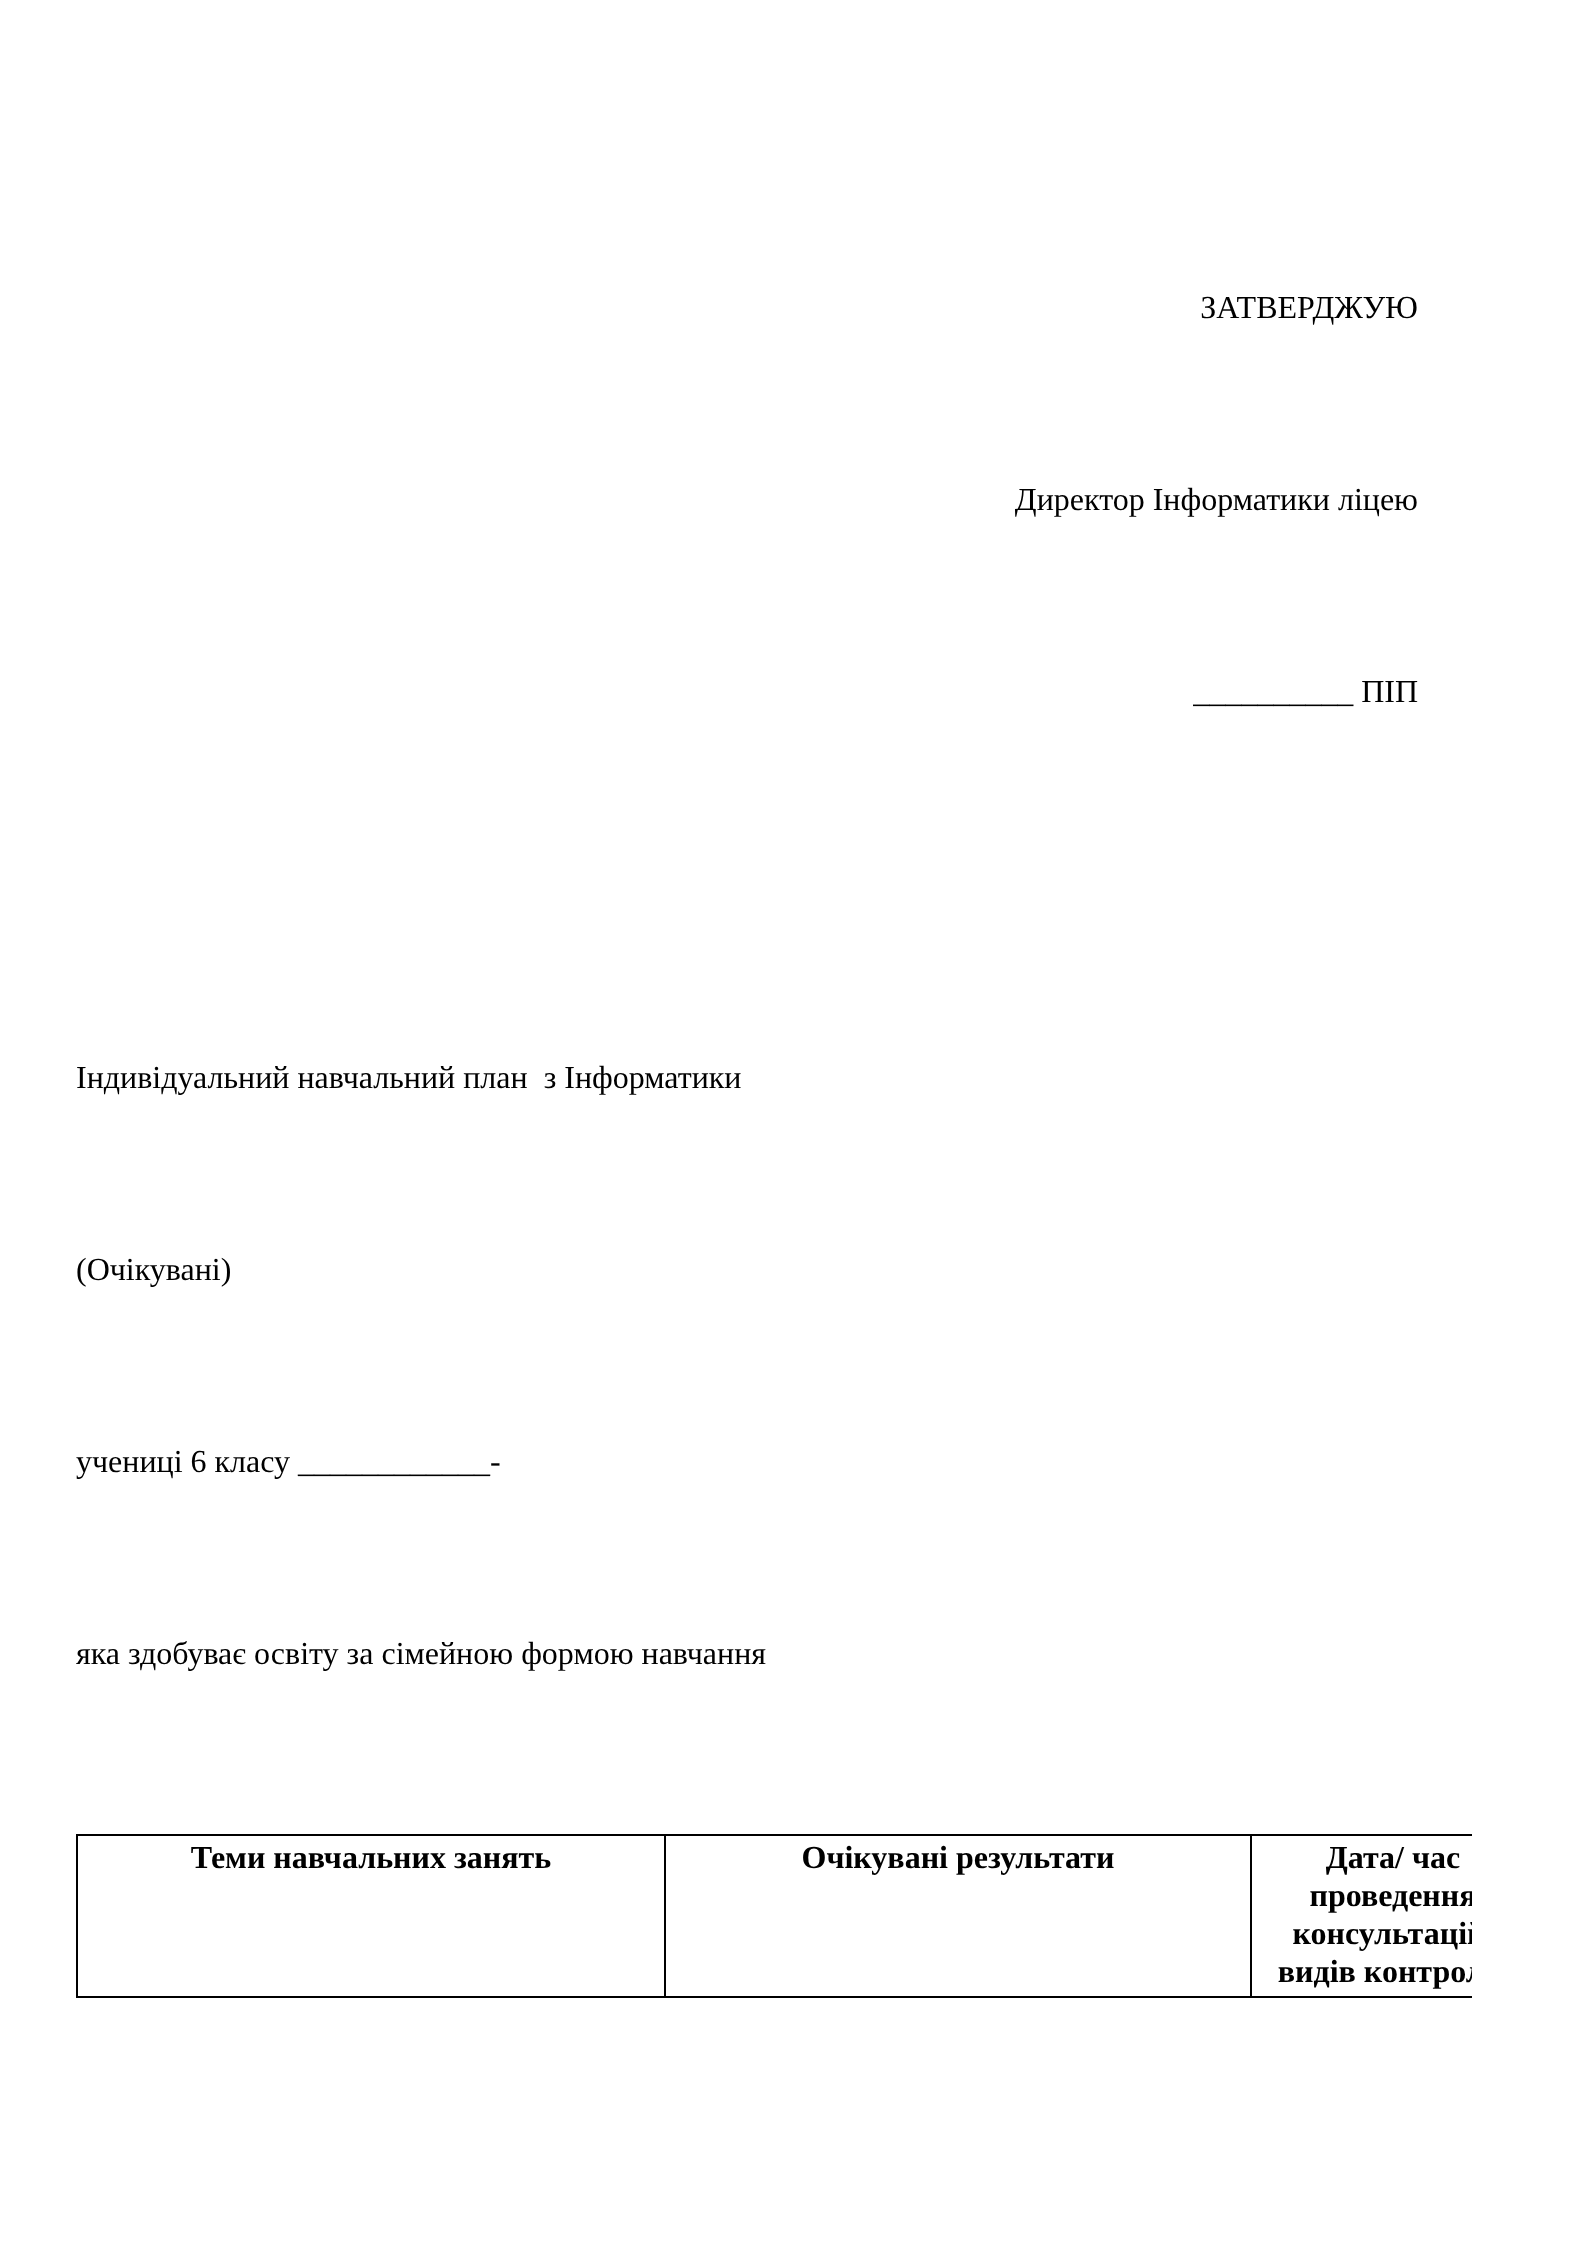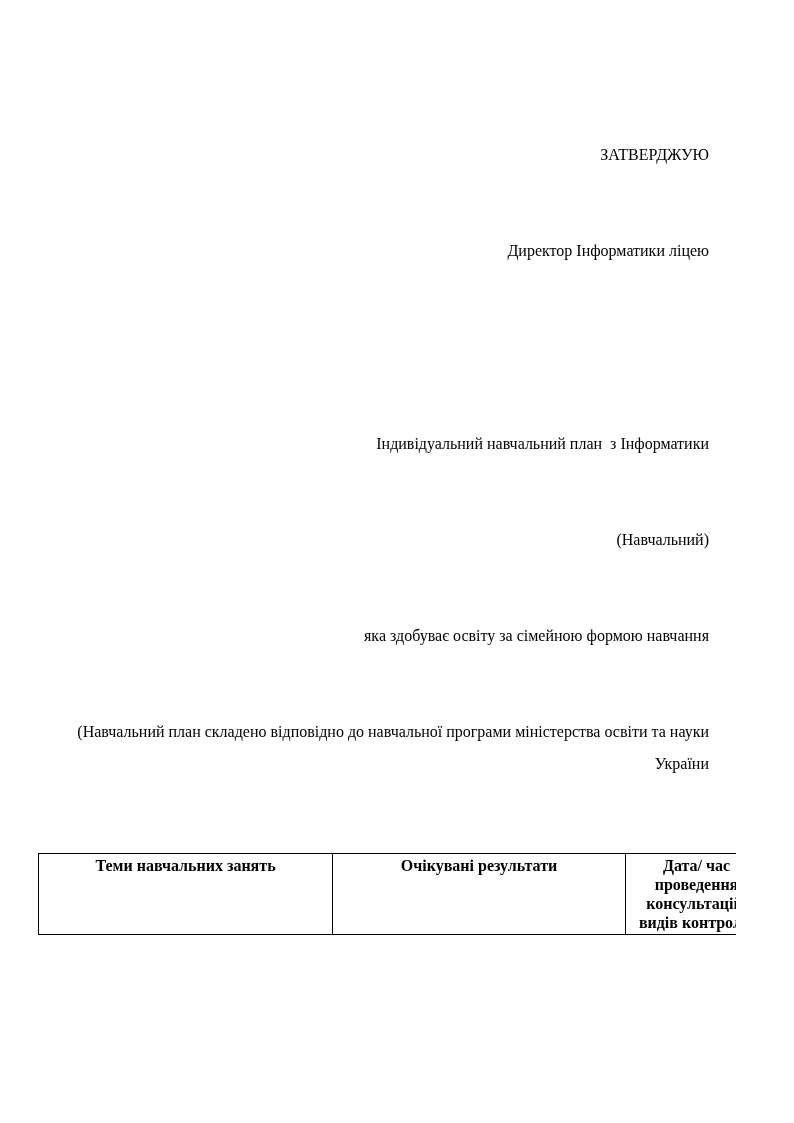--- a/index.html
+++ b/index.html
@@ -9,21 +9,21 @@
     box-sizing:border-box;
     background:#ffffff;
     color:#000000;
     font-family:"Liberation Serif", serif;
     font-size:16px;
     padding:75px 27px 0 38px;
     overflow:hidden;
   }
   .approval { text-align:right; line-height:2; white-space:pre-wrap; }
   .approval div { min-height:32px; }
-  .title-block { margin-top:33px; text-align:right; line-height:2; white-space:pre-wrap; }
+  .title-block { margin-top:33px; text-align:left; line-height:2; white-space:pre-wrap; }
   .title-block div { min-height:32px; }
   table.plan {
     margin-top:9px;
     width:729px;
     border-collapse:collapse;
     table-layout:fixed;
   }
   table.plan th, table.plan td {
     border:1px solid #000;
     vertical-align:top;
@@ -38,27 +38,28 @@
   }
 </style>
 </head>
 <body>
 
 <div class="page">
 
   <div class="approval">
     <div>ЗАТВЕРДЖУЮ</div>
     <div>Директор Інформатики ліцею</div>
+    <div>__________ ПІП</div>
   </div>
 
   <div class="title-block">
     <div>Індивідуальний навчальний план  з Інформатики</div>
-    <div>(Навчальний)</div>
+    <div>(Очікувані)</div>
+    <div>учениці 6 класу ____________-</div>
     <div>яка здобуває освіту за сімейною формою навчання</div>
-    <div>(Навчальний план складено відповідно до навчальної програми міністерства освіти та науки України</div>
   </div>
 
   <table class="plan">
     <colgroup>
       <col style="width:294px">
       <col style="width:293px">
       <col style="width:142px">
     </colgroup>
     <thead>
       <tr>

